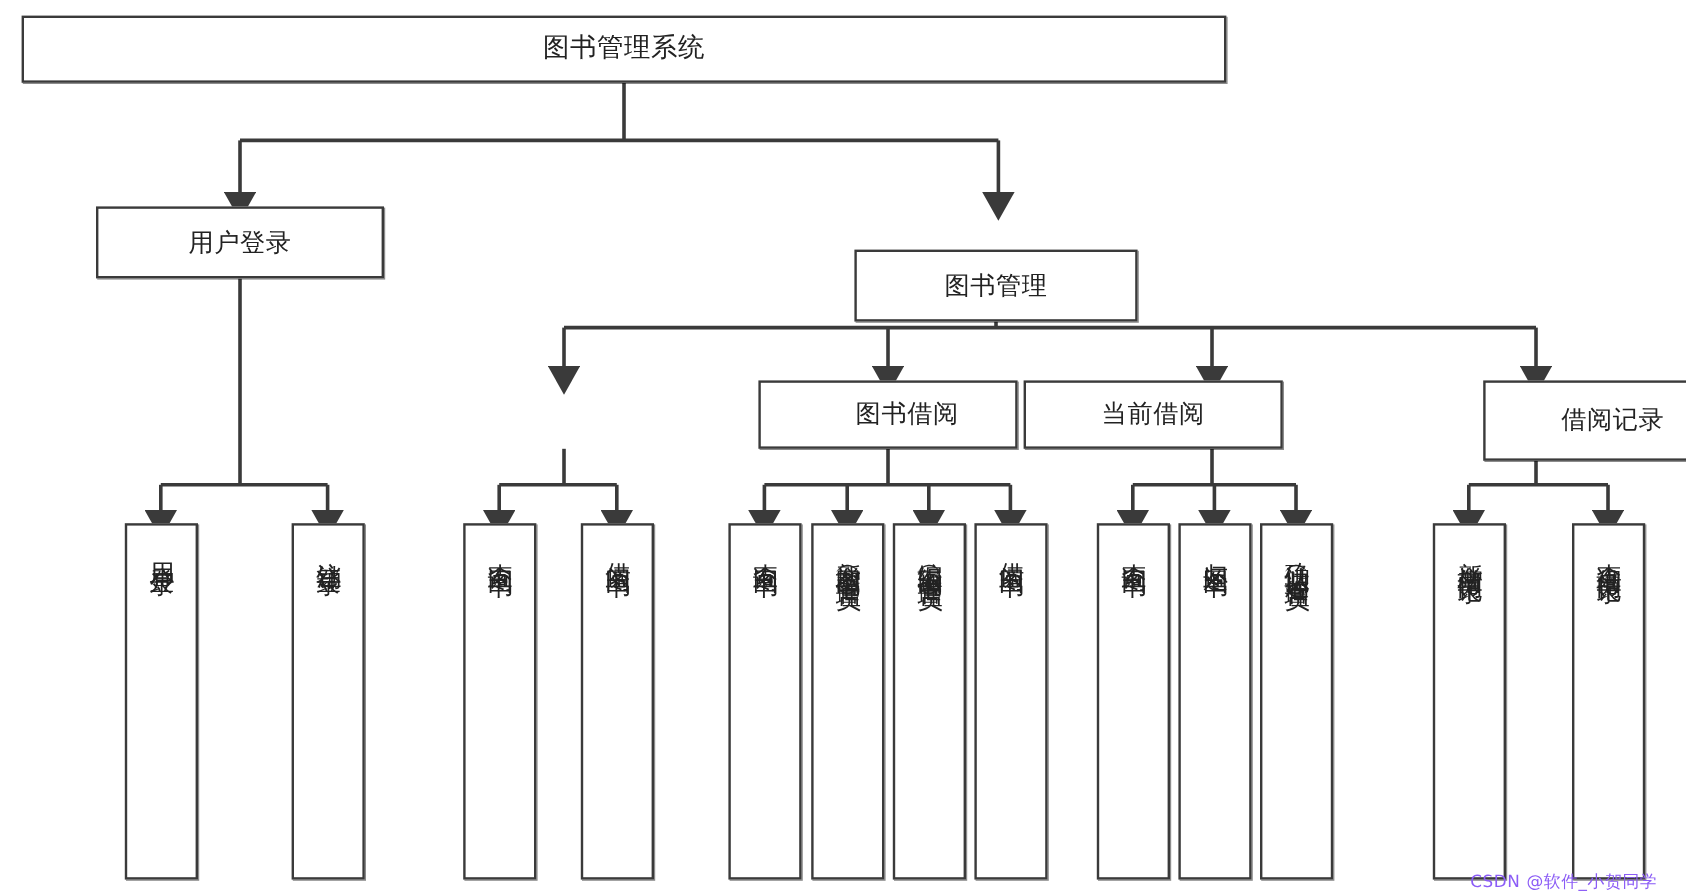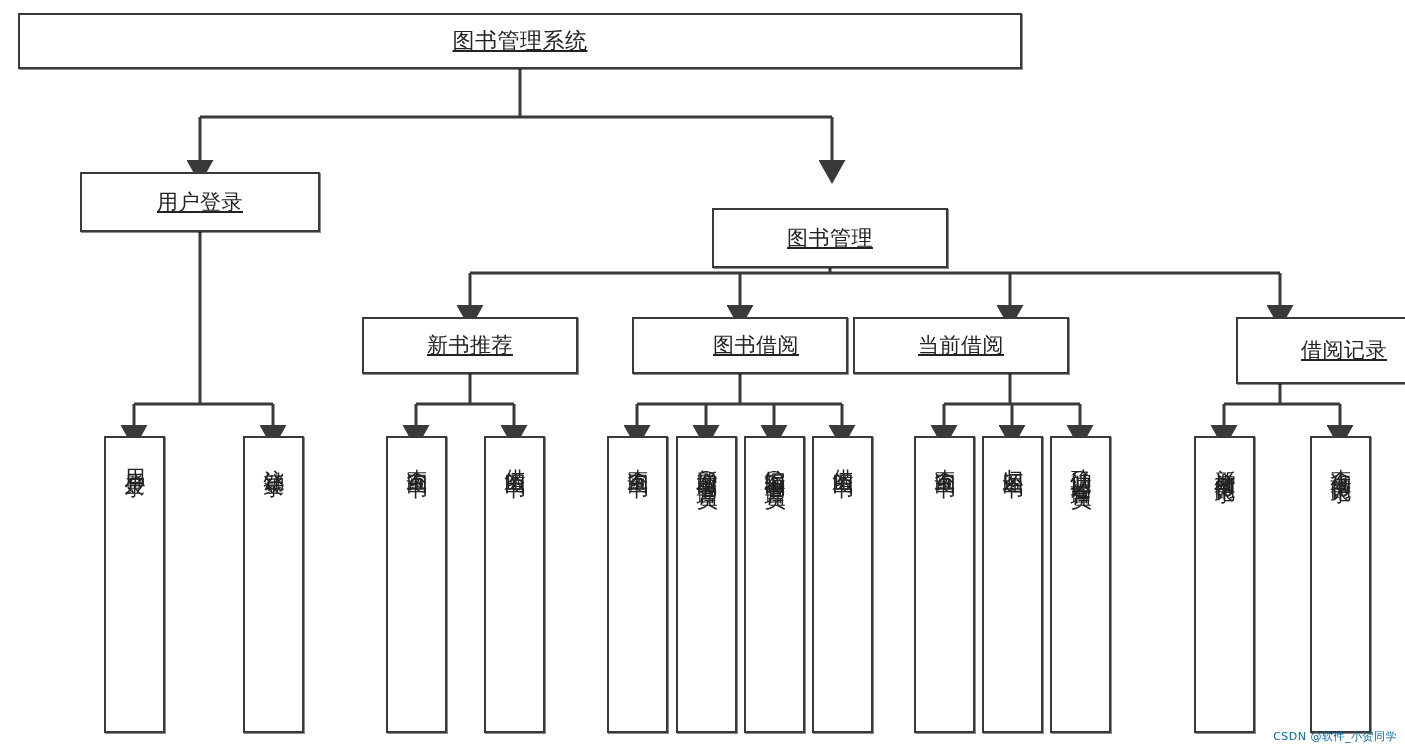--- a/index.html
+++ b/index.html
@@ -37,44 +37,43 @@
     box-shadow: 1px 1px 0 0 rgba(0,0,0,0.45);
   }
   .node-label {
     color: #222222;
     line-height: 1.08;
     letter-spacing: 0.5px;
     white-space: nowrap;
   }
   .node-box.horizontal .node-label {
     font-size: 21px;
-    text-decoration: underline;
   }
   .node-box.root .node-label {
     font-size: 22px;
   }
   .node-box.vertical {
     align-items: flex-start;
     justify-content: center;
     padding-top: 14px;
   }
   .node-box.vertical .node-label {
     writing-mode: vertical-rl;
     text-orientation: upright;
     font-size: 21px;
     letter-spacing: 3px;
     line-height: 1;
     white-space: nowrap;
   }
   .watermark {
     position: absolute;
-    right: 8px;
+    right: 24px;
     bottom: 3px;
-    font-size: 11px;
-    color: #0369a1;
+    font-size: 14px;
+    color: #8b5cf6;
     letter-spacing: 0.5px;
     white-space: nowrap;
     pointer-events: none;
   }
 </style>
 </head>
 <body>
 
 <div id="diagram-root">
 
@@ -132,23 +131,20 @@
     <span class="node-label">图书管理系统</span>
   </div>
 
   <div class="node-box horizontal" id="node-l2-0" style="left: 80px; top: 172px; width: 240px; height: 60px;">
     <span class="node-label">用户登录</span>
   </div>
   <div class="node-box horizontal" id="node-l2-1" style="left: 712px; top: 172px; width: 236px; height: 60px; margin-top: 36px;">
     <span class="node-label">图书管理</span>
   </div>
 
-  <div class="node-box horizontal" id="node-l3-0" style="left: 362px; top: 317px; width: 216px; height: 57px;">
-    <span class="node-label">新书推荐</span>
-  </div>
   <div class="node-box horizontal" id="node-l3-1" style="left: 632px; top: 317px; width: 216px; height: 57px; padding-left: 32px;">
     <span class="node-label">图书借阅</span>
   </div>
   <div class="node-box horizontal" id="node-l3-2" style="left: 853px; top: 317px; width: 216px; height: 57px;">
     <span class="node-label">当前借阅</span>
   </div>
   <div class="node-box horizontal" id="node-l3-3" style="left: 1236px; top: 317px; width: 216px; height: 67px;">
     <span class="node-label">借阅记录</span>
   </div>
 

